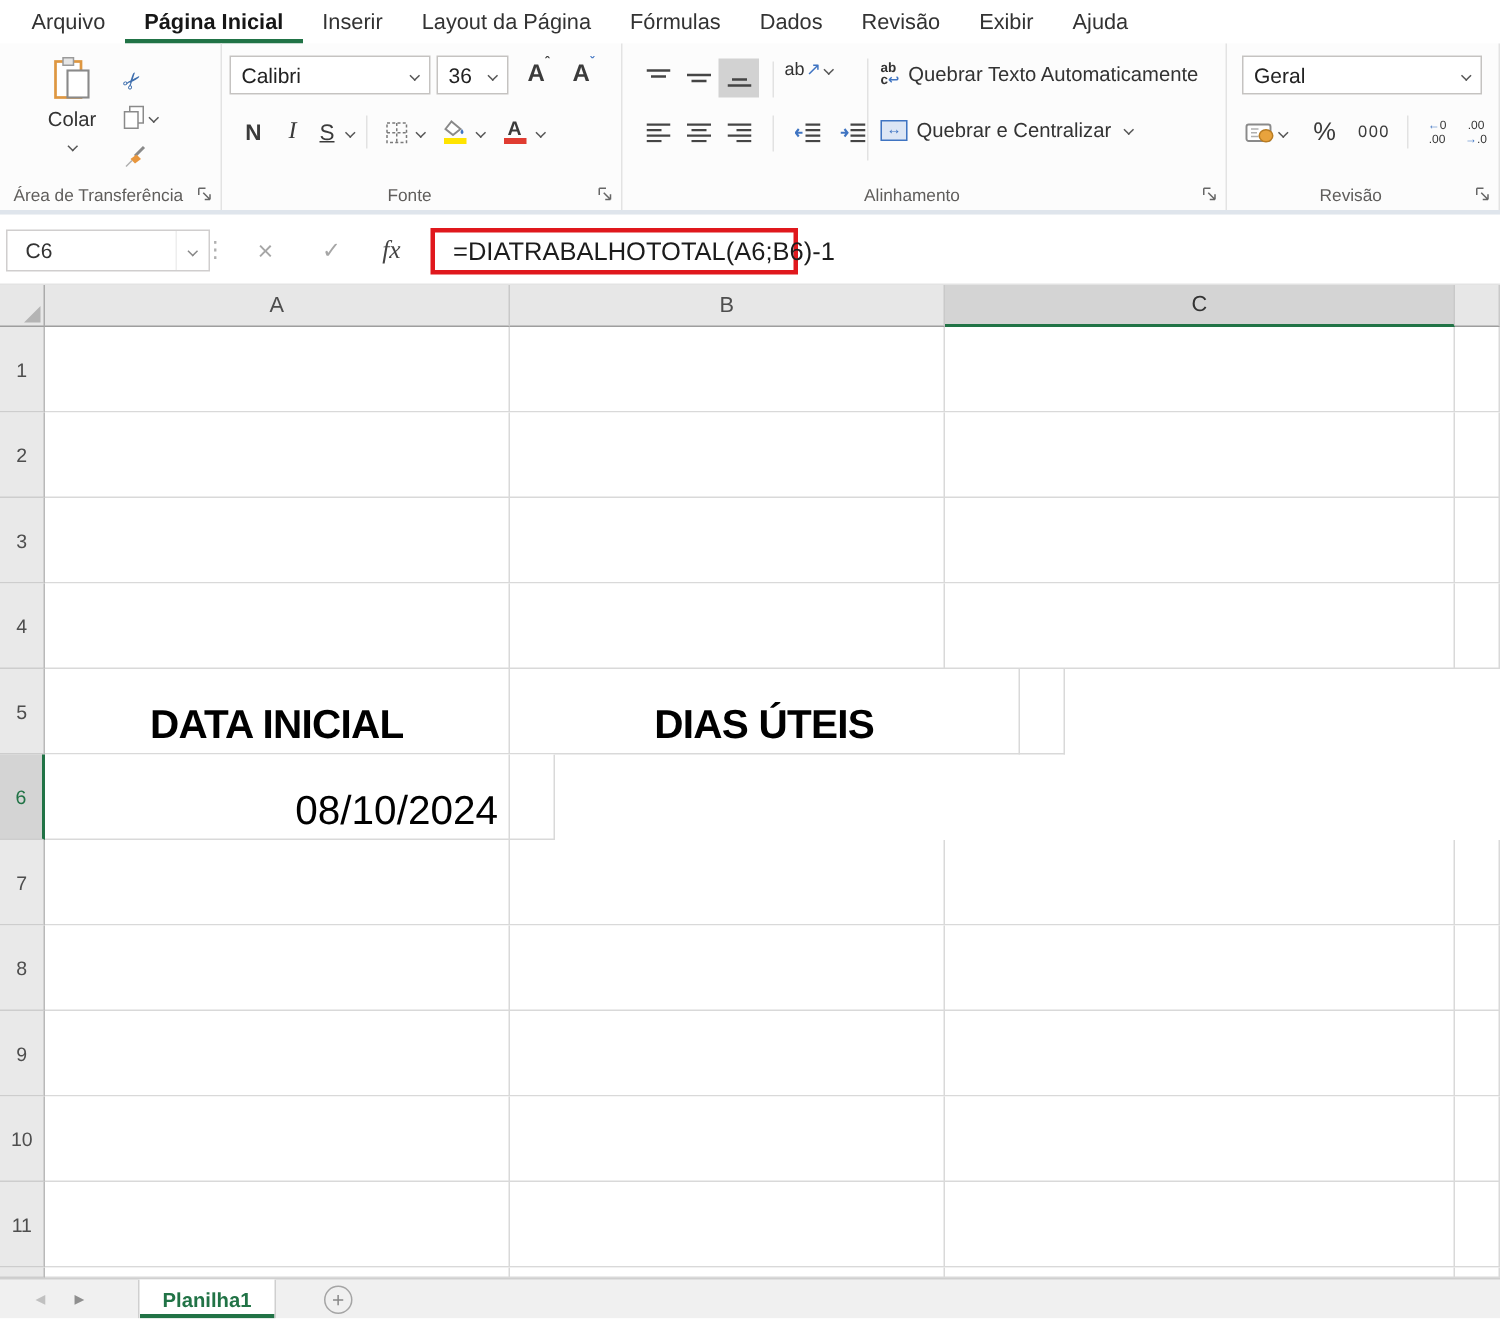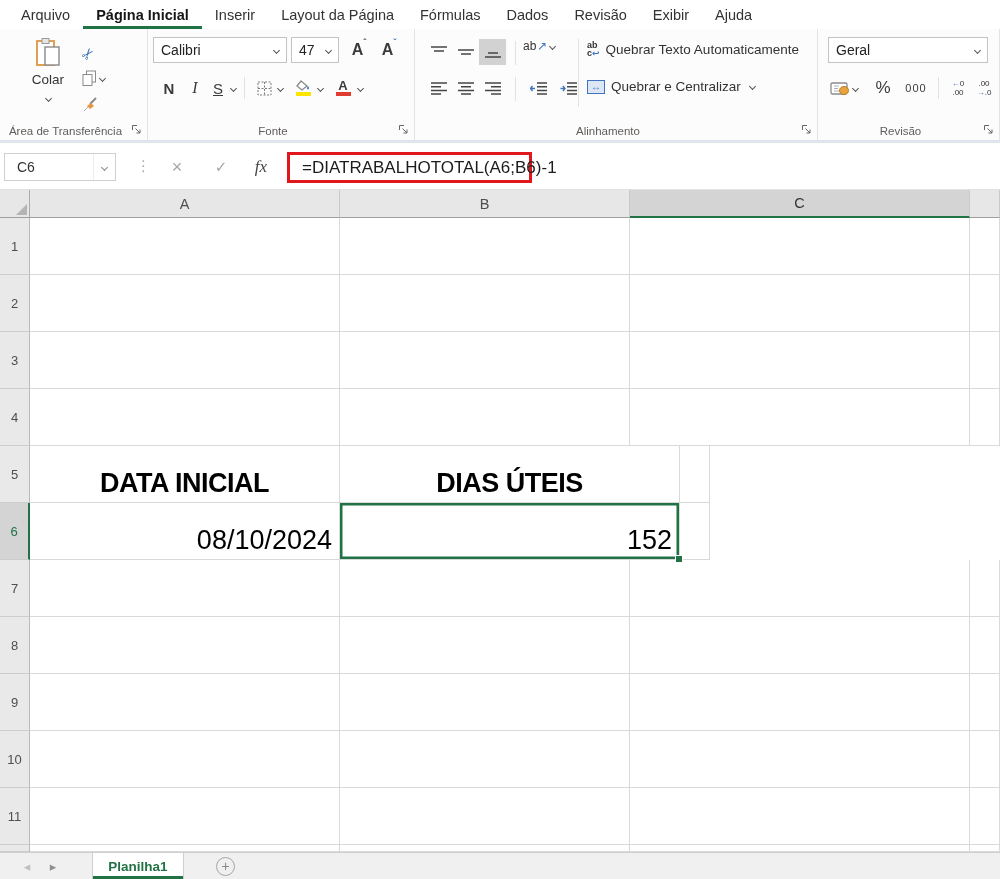--- a/index.html
+++ b/index.html
@@ -65,21 +65,21 @@
   .g-num{ width:182px; }
   .pct{ font-size:17px; color:#3b3b3b; }
   .thou{ font-size:11px; letter-spacing:1px; color:#3b3b3b; }
   .decico{ display:flex; flex-direction:column; font-size:8px; line-height:9px;
            color:#333; text-align:center; }
   .decico .b{ color:#3f74c2; }
 
   
   .fbar{ position:absolute; top:146px; left:0; right:0; height:44px; background:#fff;
          border-bottom:1px solid #e3e3e3; }
-  .namebox{ position:absolute; left:4px; top:7px; width:112px; height:28px;
+  .namebox{ position:absolute; left:4px; top:7px; width:136px; height:28px;
             border:1px solid #d0cece; background:#fff; display:flex; align-items:center; }
   .namebox .txt{ padding-left:12px; font-size:14px; color:#333; flex:1; }
   .namebox .dd{ width:22px; height:100%; display:flex; align-items:center;
                 justify-content:center; border-left:1px solid #eee; }
   .fsplit{ position:absolute; left:136px; top:11px; color:#b0b0b0; font-size:15px; }
   .fbtn{ position:absolute; top:7px; width:30px; height:28px; display:flex;
          align-items:center; justify-content:center; }
   .fx{ font-family:"Liberation Serif",serif; font-style:italic; font-size:17px; color:#444; }
   .annot{ position:absolute; left:287px; top:6px; width:245px; height:31px;
           border:3px solid var(--red); display:flex; align-items:center; }
@@ -181,21 +181,21 @@
         <path d="M1.5 1.5 H6 M1.5 1.5 V6 M4.5 4.5 L9 9 M9 9 H5.5 M9 9 V5.5" stroke="#666" fill="none"></path>
       </svg>
     </div>
 
     <div class="group g-font">
       <div class="combo" style="left:5px; top:8px; width:134px;">
         <span>Calibri</span>
         <span class="chev"></span>
       </div>
       <div class="combo" style="left:143px; top:8px; width:48px;">
-        <span>47</span>
+        <span>36</span>
         <span class="chev"></span>
       </div>
       <div class="btnrow" style="left:196px; top:8px;">
         <div class="ibtn" style="width:30px">
           <span class="afont">A<sup>ˆ</sup></span>
         </div>
         <div class="ibtn" style="width:30px">
           <span class="afont">A<sup style="color:#3f74c2">ˇ</sup></span>
         </div>
       </div>
@@ -404,21 +404,20 @@
       </div>
       <div class="grow">
         <div class="rowh">5</div>
         <div class="cell bold center" style="width: 310px;">DATA INICIAL</div>
         <div class="cell bold center" style="width: 340px;">DIAS ÚTEIS</div>
         <div class="cell" style="width: 30px;"></div>
       </div>
       <div class="grow">
         <div class="rowh selected">6</div>
         <div class="cell right" style="width: 310px;">08/10/2024</div>
-        <div class="cell right active" style="width: 340px;">152<span class="handle"></span></div>
         <div class="cell" style="width: 30px;"></div>
       </div>
       <div class="grow">
         <div class="rowh">7</div>
         <div class="cell" style="width: 310px;"></div>
         <div class="cell" style="width: 290px;"></div>
         <div class="cell" style="width: 340px;"></div>
         <div class="cell" style="width: 30px;"></div>
       </div>
       <div class="grow">

